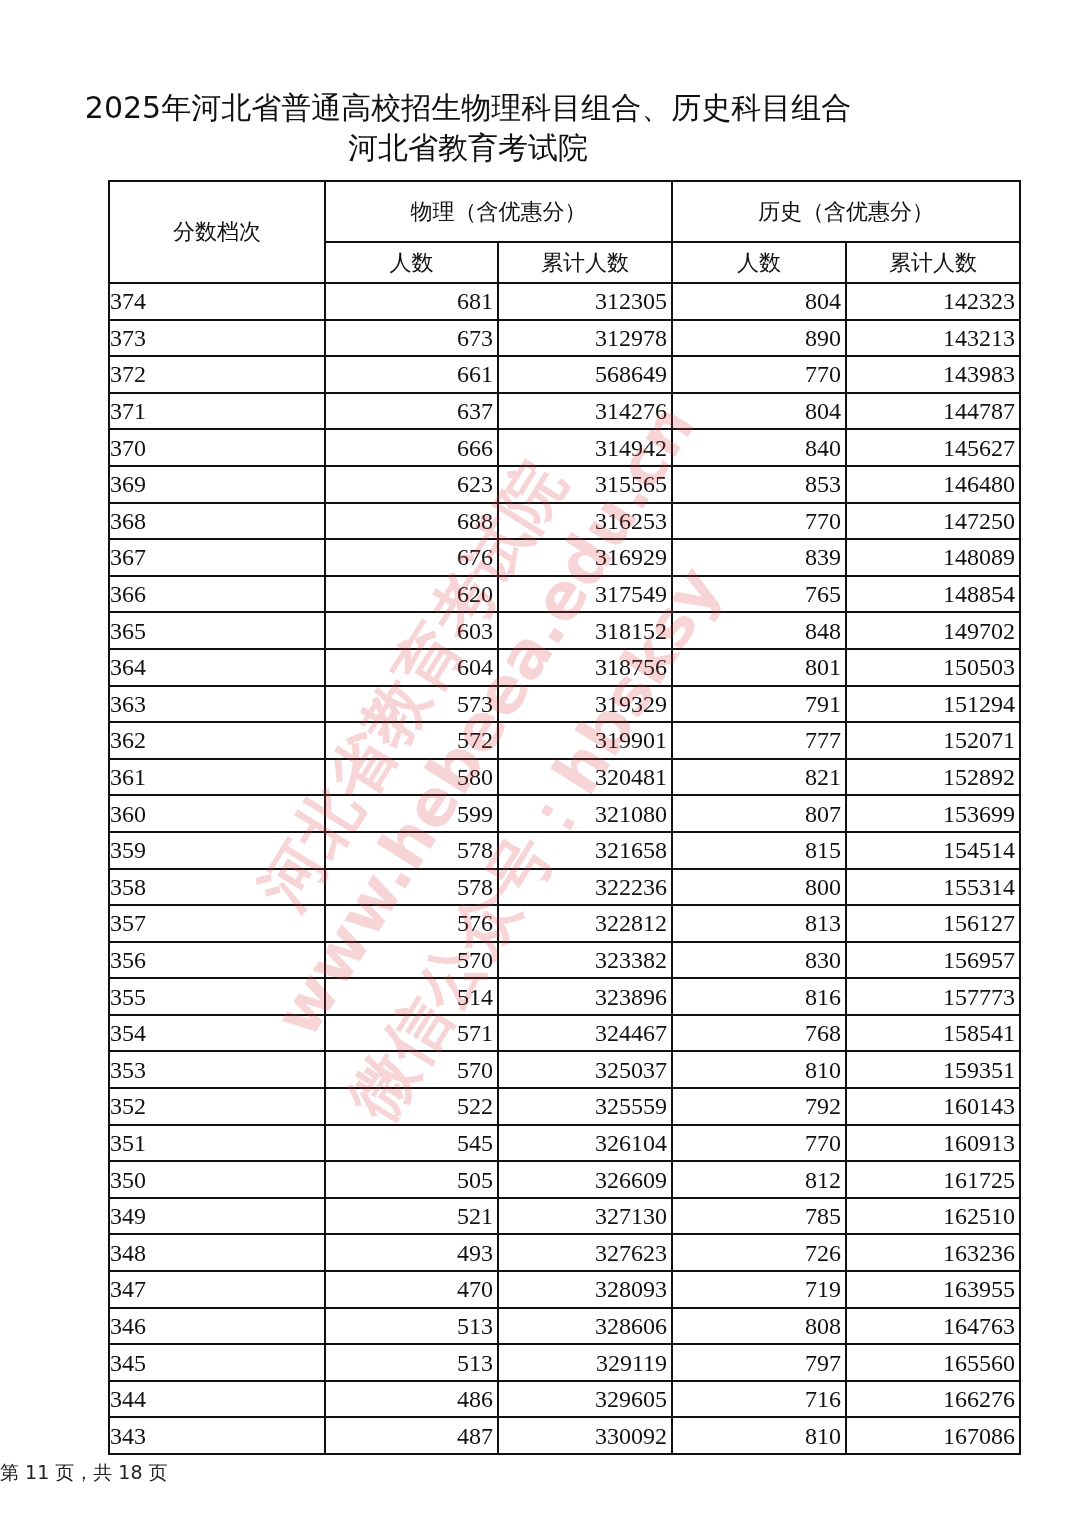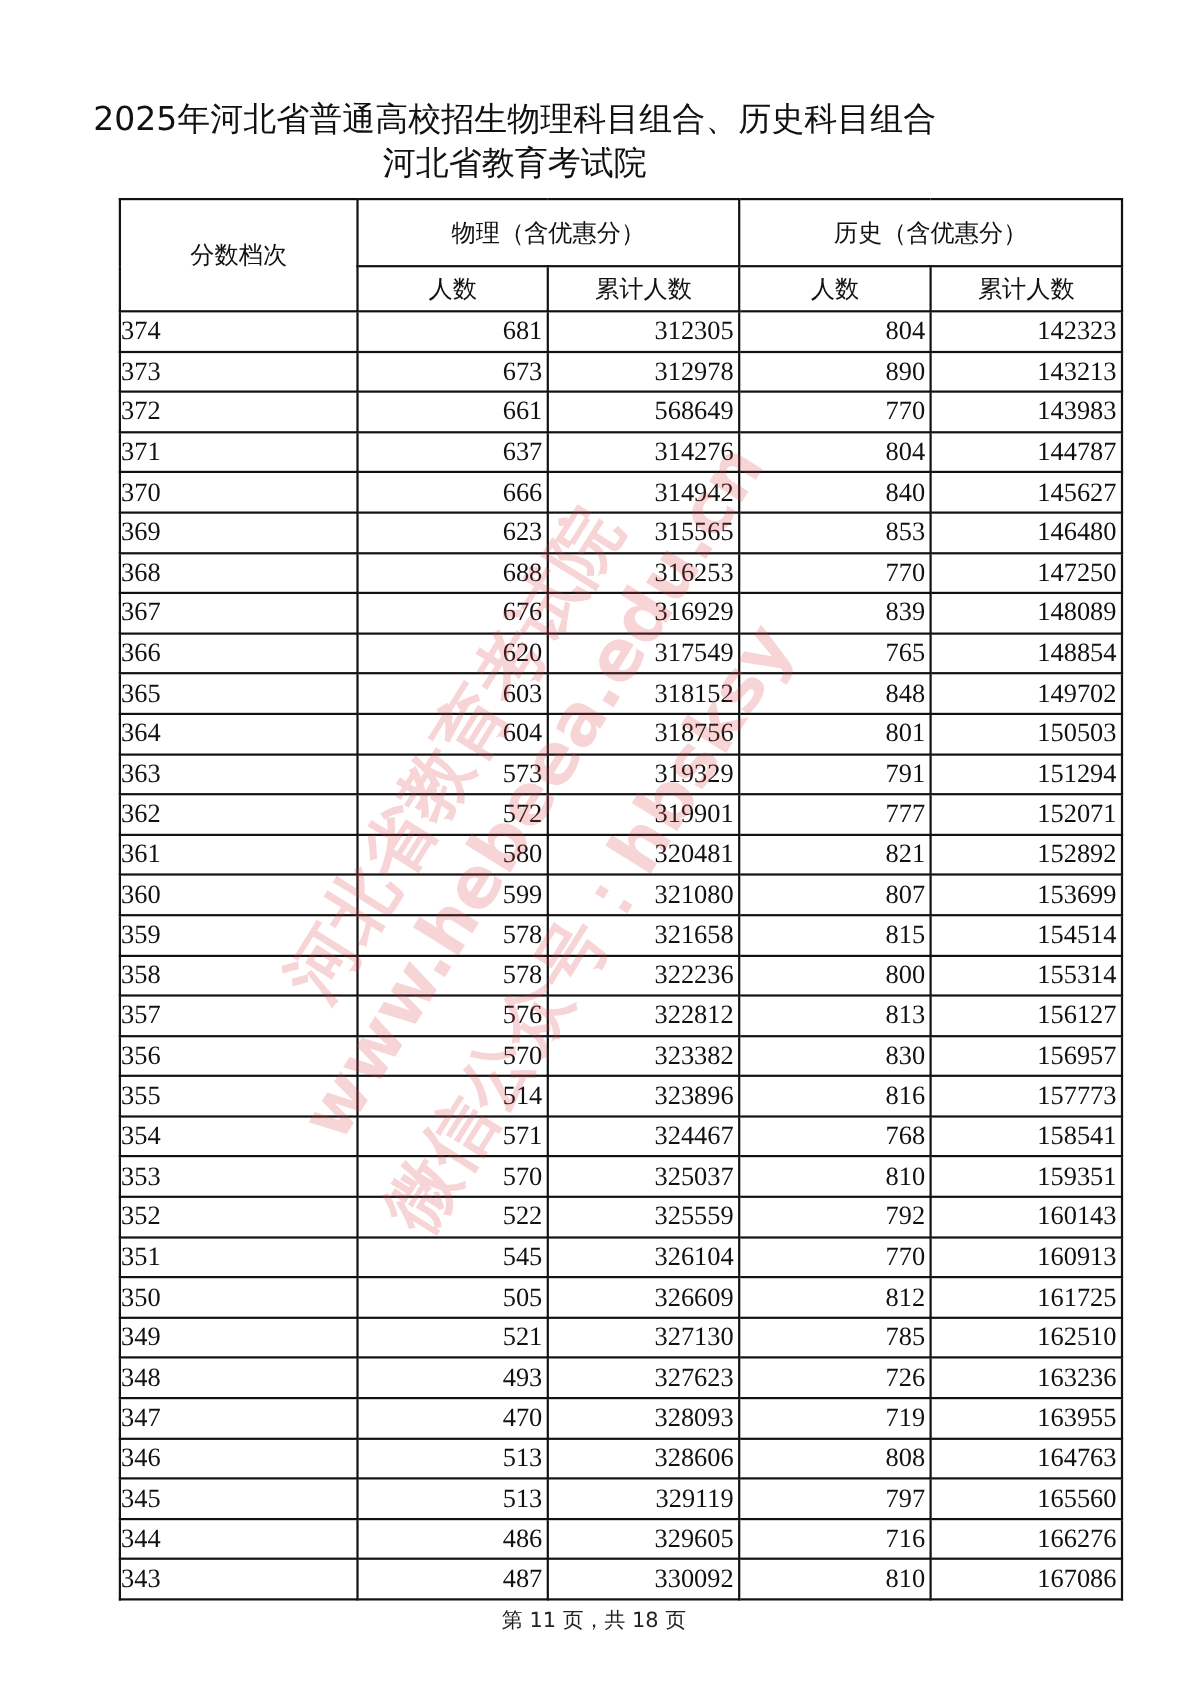--- a/index.html
+++ b/index.html
@@ -26,21 +26,21 @@
   }
   th.h-score { height: 100px; }
   th.h-group { height: 58px; }
   th.h-sub { height: 38px; }
   td {
     font-size: 24px; height: 34.6px; line-height: 34px;
   }
   td.score { text-align: left; }
   td.num { text-align: right; padding-right: 4px !important; }
   .footer {
-    position: absolute; top: 1460px; left: 0; width: 1080px; text-align: center;
+    position: absolute; top: 1460px; left: 0; width: 1080px; text-align: left;
     font-size: 19px; font-family: "DejaVu Sans", "Liberation Sans", sans-serif; color: #222;
   }
   .watermark {
     position: absolute; pointer-events: none; color: rgba(220, 60, 70, 0.22);
     font-family: "DejaVu Sans", sans-serif; font-size: 64px; font-weight: bold;
     transform-origin: left top; white-space: nowrap;
   }
   .wm1 { left: 240px; top: 880px; transform: rotate(-58deg); }
   .wm2 { left: 260px; top: 1010px; transform: rotate(-58deg); }
   .wm3 { left: 330px; top: 1090px; transform: rotate(-58deg); }

